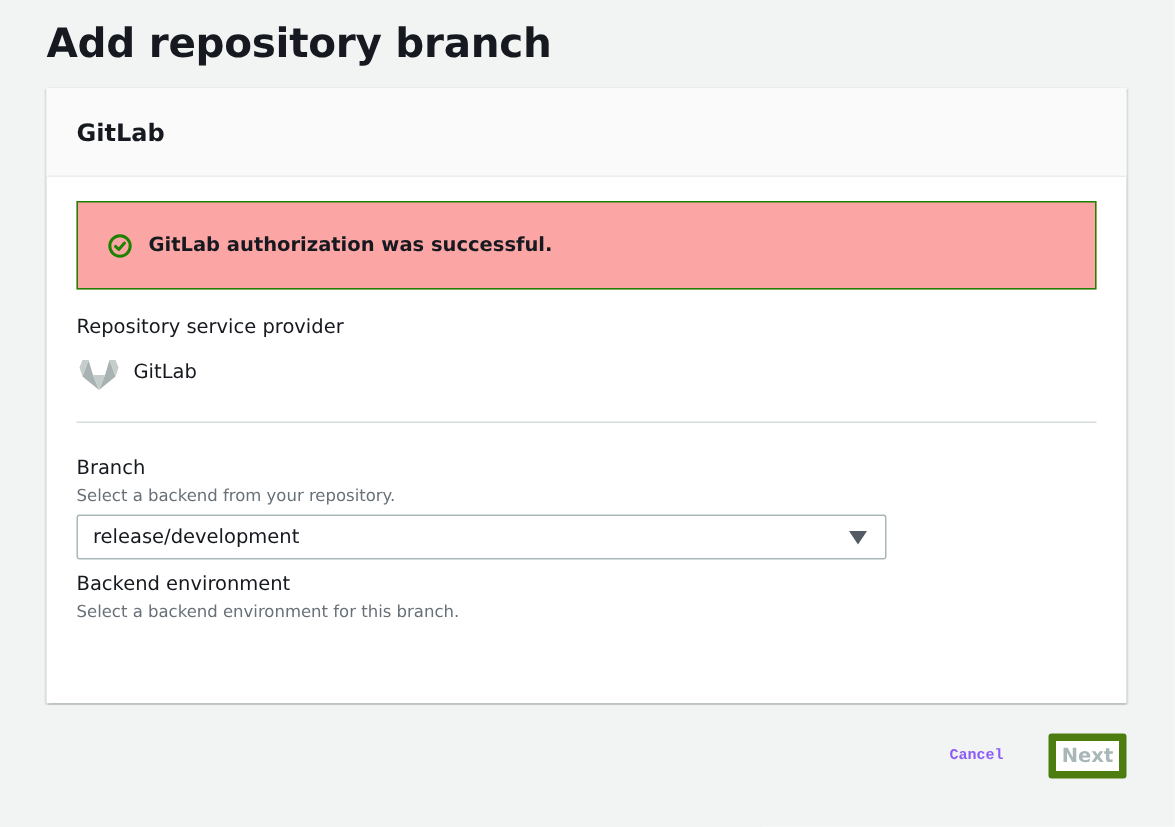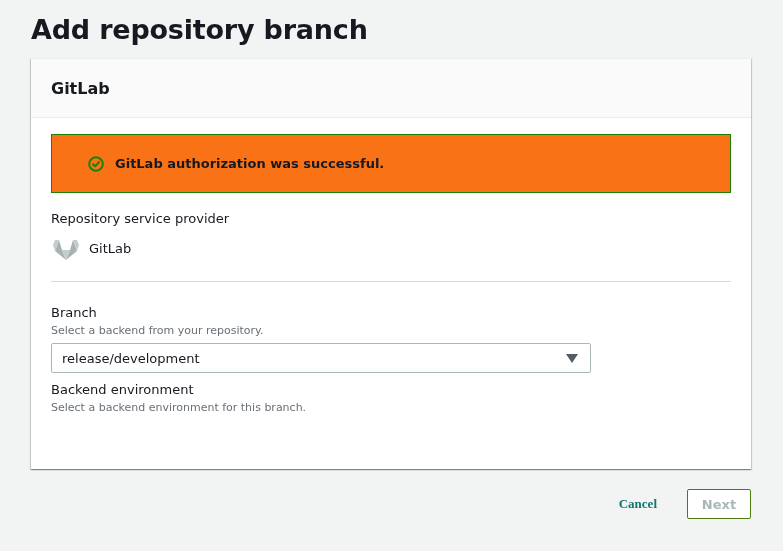--- a/index.html
+++ b/index.html
@@ -26,24 +26,24 @@
       border-bottom: 1px solid #eaeded;
       padding: 0 20px;
       display: flex; align-items: center;
     }
     .panel-header h2 {
       font-size: 16px; font-weight: 700; color: #16191f;
     }
     .alert {
       position: absolute; left: 20px; top: 75px;
       width: 680px; height: 59px;
-      background: #f97316;
+      background: #fca5a5;
       border: 1px solid #1d8102;
       display: flex; align-items: center;
-      padding-left: 36px;
+      padding-left: 20px;
     }
     .alert .check { width: 16px; height: 16px; margin-right: 11px; display: inline-flex; }
     .alert .msg { font-size: 13px; font-weight: 700; color: #16191f; }
     .provider-label {
       position: absolute; left: 20px; top: 152px;
       font-size: 13px; color: #16191f;
     }
     .provider {
       position: absolute; left: 20px; top: 174px;
       display: flex; align-items: center;
@@ -73,27 +73,27 @@
     .select .caret {
       width: 0; height: 0;
       border-left: 6px solid transparent; border-right: 6px solid transparent;
       border-top: 9px solid #545b64;
     }
     .actions {
       position: absolute; top: 489px; right: 32px;
       display: flex; align-items: center;
     }
     .btn-link {
-      font-size: 13px; font-weight: 700; color: #0f766e;
+      font-size: 10px; font-weight: 700; color: #8b5cf6;
       padding: 6px 20px; background: transparent; border: none;
-      font-family: Liberation Serif, serif; cursor: pointer;
+      font-family: Liberation Mono, monospace; cursor: pointer;
     }
     .btn-next {
-      width: 64px; height: 30px;
-      background: #ffffff; border: 1px solid #4d7c0f; border-radius: 2px;
+      width: 52px; height: 30px;
+      background: #ffffff; border: 5px solid #4d7c0f; border-radius: 2px;
       font-size: 13px; font-weight: 700; color: #aab7b8;
       font-family: inherit; margin-left: 10px;
     }
   </style>
 </head>
 <body>
 
 <h1 class="page-title">Add repository branch</h1>
 
 <div class="panel">

